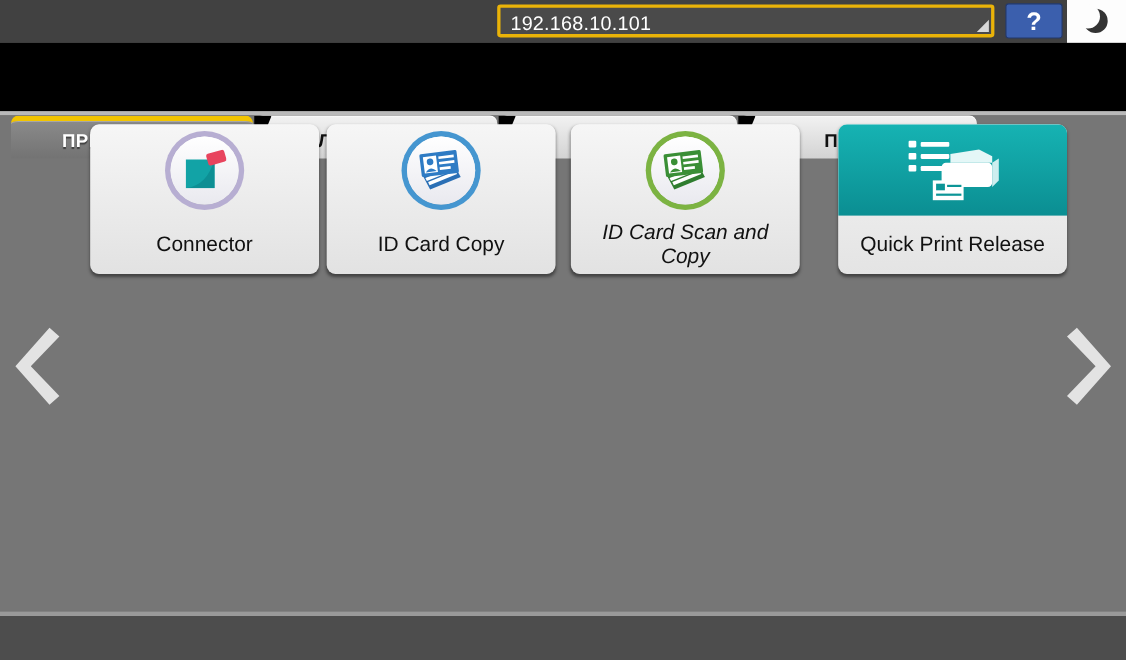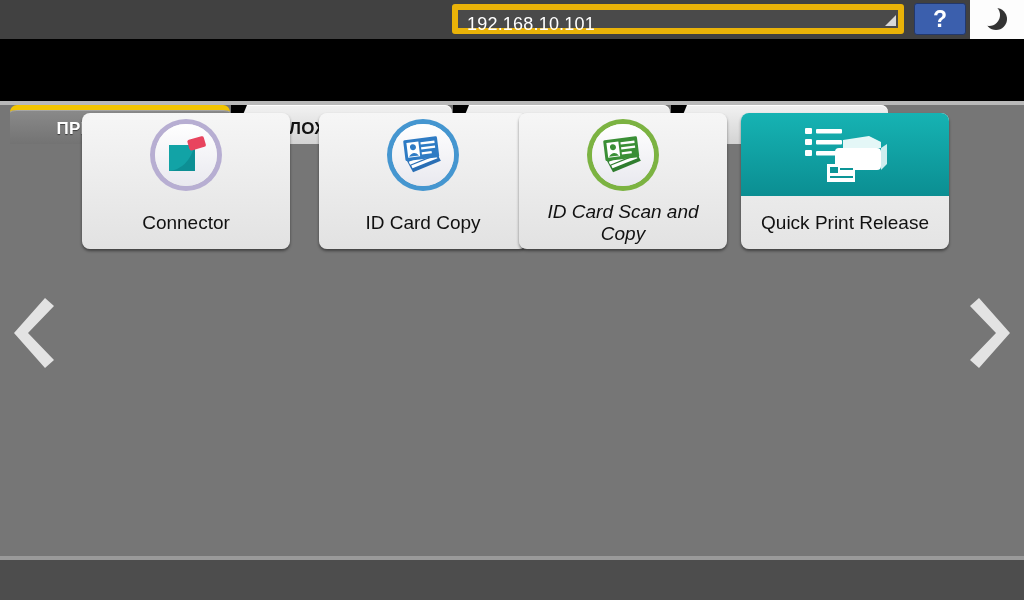--- a/index.html
+++ b/index.html
@@ -11,21 +11,21 @@
   }
   .screen{position:relative;width:1024px;height:600px;background:#767676;}
 
   
   .header{
     position:absolute;left:0;top:0;width:1024px;height:39px;
     background:#414141;
   }
   .addr-wrap{
     position:absolute;left:452px;top:4px;width:452px;height:30px;
-    background:#4a4a4a;border:6px solid #eab308;border-radius:3px;
+    background:#4a4a4a;border:3px solid #eab308;border-radius:3px;
     box-sizing:border-box;
   }
   .addr-text{
     position:absolute;left:9px;top:4px;
     color:#ffffff;font-size:18px;letter-spacing:0.2px;
     white-space:nowrap;
   }
   .addr-corner{
     position:absolute;right:2px;bottom:2px;width:0;height:0;
     border-left:11px solid transparent;border-bottom:11px solid #d8d8d8;
@@ -186,21 +186,21 @@
         <svg width="40" height="38" viewBox="0 0 40 38">
           <rect x="3" y="9" width="26" height="26" fill="#12a3a6"></rect>
           <path d="M3 35 Q22 33 29 9 L29 35 Z" fill="#0d8f94"></path>
           <rect x="22" y="2" width="17" height="11" rx="2" transform="rotate(-16 30 7)" fill="#e8445e"></rect>
         </svg>
       </div>
     </div>
     <div class="tile-label">Connector</div>
   </div>
 
-  <div class="tile" style="left:297px;margin-left:22px;">
+  <div class="tile" style="left:297px;">
     <div class="icon-area">
       <div class="circ blue">
         <svg width="42" height="38" viewBox="0 0 42 38">
           <g transform="rotate(-7 21 19)">
             <polygon points="4,22 33,14 38,27 9,35" fill="#2a6fb5"></polygon>
             <polygon points="6,24 32,17 33,20 7,27" fill="#ffffff"></polygon>
             <polygon points="8,28 34,21 35,24 9,31" fill="#ffffff"></polygon>
             <rect x="3" y="2" width="34" height="21" rx="1.5" fill="#2e7bc4"></rect>
             <rect x="6" y="5" width="12" height="15" fill="#ffffff"></rect>
             <circle cx="12" cy="10" r="3" fill="#2e7bc4"></circle>
@@ -230,21 +230,21 @@
             <rect x="20" y="6" width="14" height="2.4" fill="#ffffff"></rect>
             <rect x="20" y="11" width="14" height="2.4" fill="#ffffff"></rect>
             <rect x="20" y="16" width="10" height="2.4" fill="#ffffff"></rect>
           </g>
         </svg>
       </div>
     </div>
     <div class="tile-label">ID Card Scan and Copy</div>
   </div>
 
-  <div class="tile teal" style="left:741px;">
+  <div class="tile teal" style="left:762px;">
     <div class="icon-area">
       <svg width="92" height="62" viewBox="0 0 92 62">
         <g fill="#ffffff">
           <rect x="6" y="4" width="7" height="6" rx="1"></rect>
           <rect x="17" y="5" width="26" height="4.5" rx="1"></rect>
           <rect x="6" y="15" width="7" height="6" rx="1"></rect>
           <rect x="17" y="16" width="26" height="4.5" rx="1"></rect>
           <rect x="6" y="26" width="7" height="6" rx="1"></rect>
           <rect x="17" y="27" width="20" height="4.5" rx="1"></rect>
         </g>

